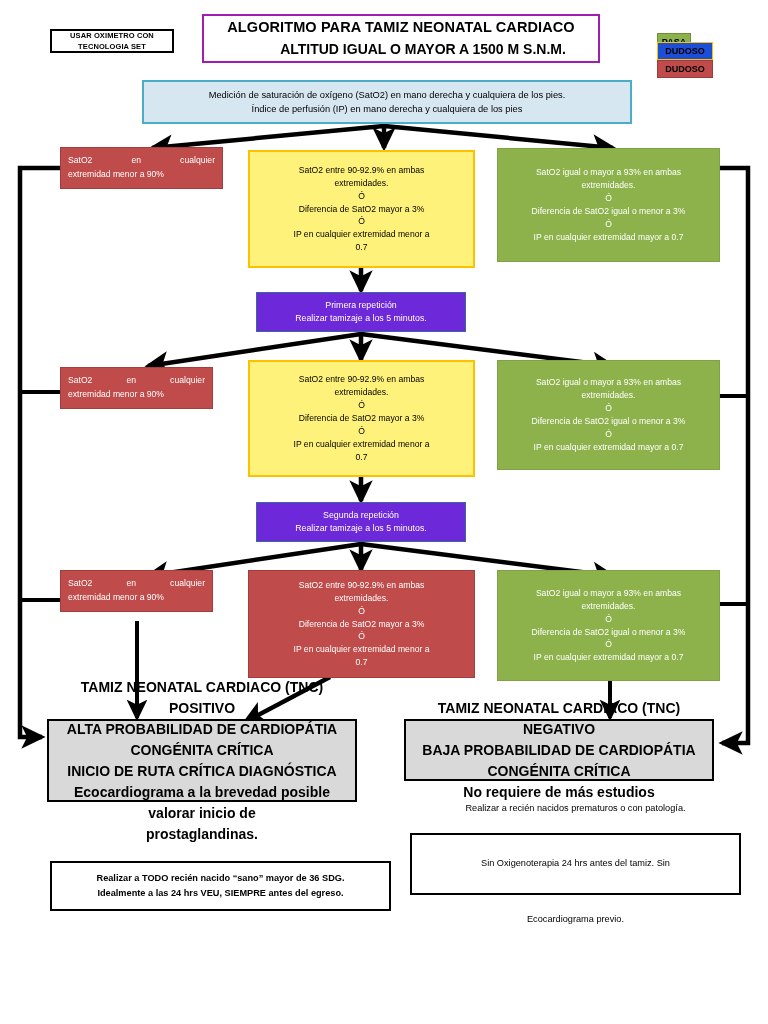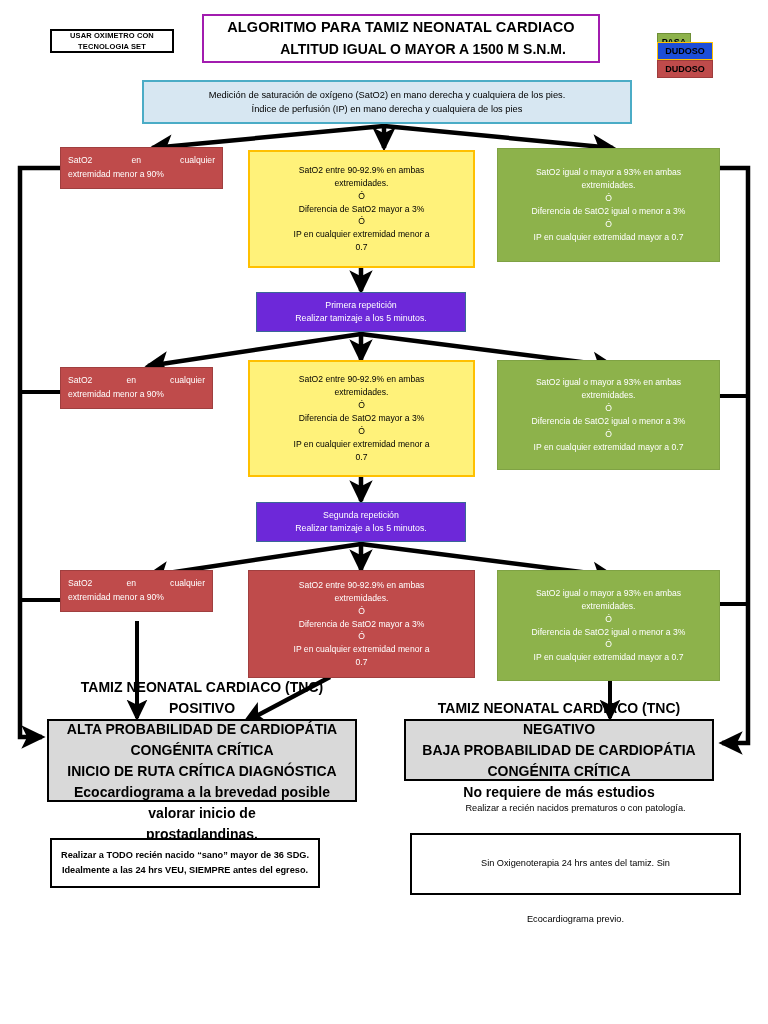--- a/index.html
+++ b/index.html
@@ -320,21 +320,21 @@
   <span class="ln">Ecocardiograma a la brevedad posible valorar inicio de</span>
   <span class="ln">prostaglandinas.</span>
 </div>
 
 <div class="box result" style="left:404px; top:719px; width:310px; height:62px;">
   <span class="ln">TAMIZ NEONATAL CARDIACO (TNC) NEGATIVO</span>
   <span class="ln">BAJA PROBABILIDAD DE CARDIOPÁTIA CONGÉNITA CRÍTICA</span>
   <span class="ln">No requiere de más estudios</span>
 </div>
 
-<div class="box footnote" id="footnote-left" style="left:50px; top:838px; width:270px; height:50px;">
+<div class="box footnote" id="footnote-left" style="left:50px; top:861px; width:341px; height:50px;">
   <span class="ln">Realizar a TODO recién nacido “sano” mayor de 36 SDG.</span>
   <span class="ln">Idealmente a las 24 hrs VEU,  SIEMPRE antes del egreso.</span>
 </div>
 
 <div class="box footnote" id="footnote-right" style="left:410px; top:833px; width:331px; height:62px;gap:40px;">
   <span class="ln">Realizar a recién nacidos prematuros o con patología.</span>
   <span class="ln">Sin Oxigenoterapia 24 hrs antes del tamiz. Sin</span>
   <span class="ln">Ecocardiograma previo.</span>
 </div>
 

